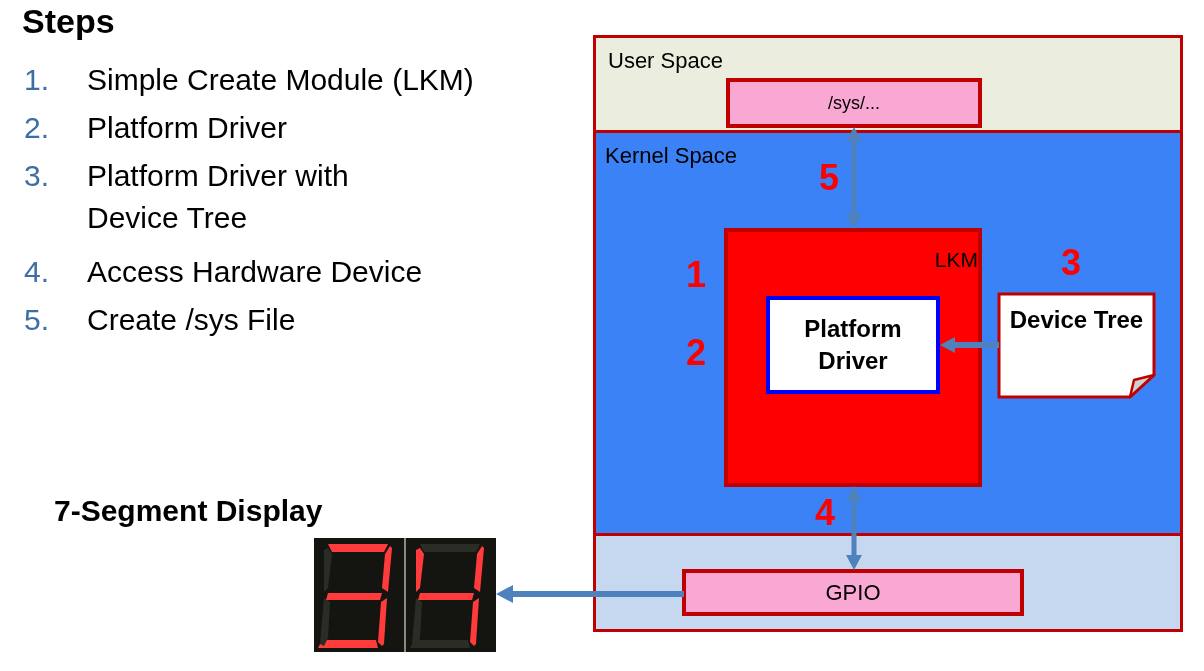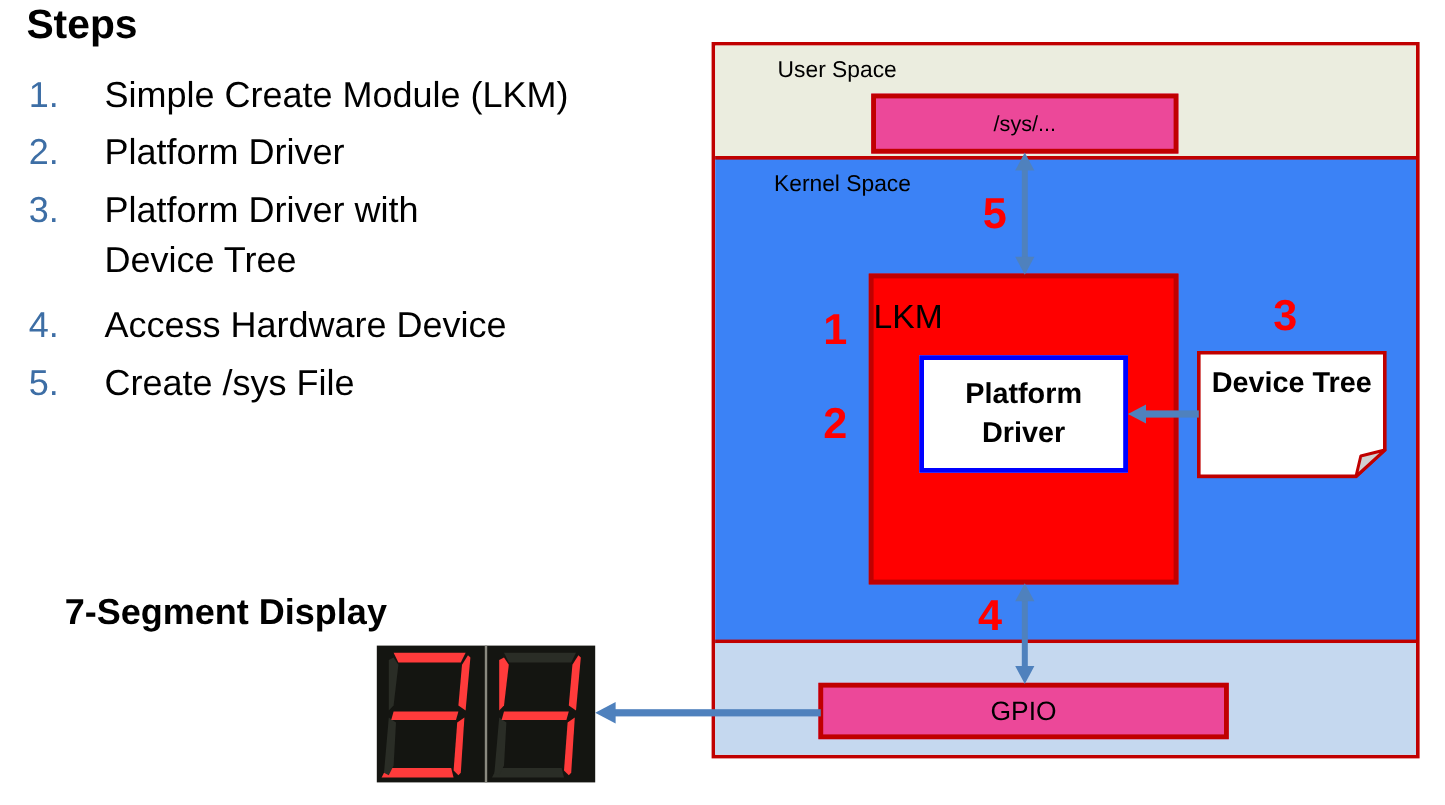--- a/index.html
+++ b/index.html
@@ -20,30 +20,30 @@
     .seg-divider { position: absolute; left: 90px; top: 0; width: 2px; height: 114px; background: #8a8a80; }
     .seg-digit { position: absolute; top: 0; width: 90px; height: 114px; }
 
     .outer { position: absolute; left: 593px; top: 35px; width: 590px; height: 597px;
              box-sizing: border-box; border: 3px solid #c00000; }
     .region { position: absolute; left: 0; box-sizing: border-box; }
     .user-space { top: 0; width: 584px; height: 92px; background: #ebeddf; }
     .kernel-space { top: 92px; width: 584px; height: 406px; background: #3b82f6;
                     border-top: 3px solid #c00000; border-bottom: 3px solid #c00000; }
     .hw-space { top: 498px; width: 584px; height: 93px; background: #c5d8ef; }
-    .region-label { position: absolute; font-size: 19px; margin-left: 40px; }
+    .region-label { position: absolute; font-size: 22px; }
 
-    .box { position: absolute; box-sizing: border-box; background: #ec4899;
+    .box { position: absolute; box-sizing: border-box; background: #f9a8d4;
            border: 4px solid #c00000; display: flex; align-items: center; justify-content: center; }
     .sys-box { left: 726px; top: 78px; width: 256px; height: 50px; font-size: 18px; z-index: 3; }
     .gpio-box { left: 682px; top: 569px; width: 342px; height: 47px; font-size: 22px; z-index: 3; }
 
     .lkm-box { position: absolute; left: 724px; top: 228px; width: 258px; height: 259px;
                box-sizing: border-box; background: #ff0000; border: 4px solid #c00000; z-index: 3; }
-    .lkm-label { position: absolute; left: 0; width: 100%; top: 16px; text-align: left; font-size: 28px; }
+    .lkm-label { position: absolute; left: 0; width: 100%; top: 16px; text-align: right; font-size: 21px; }
     .pd-box { position: absolute; left: 766px; top: 296px; width: 174px; height: 98px;
               box-sizing: border-box; background: #fff; border: 4px solid #0000ff; z-index: 4;
               display: flex; align-items: center; justify-content: center; text-align: center;
               font-size: 24px; font-weight: bold; line-height: 32px; }
 
     .dt-box { position: absolute; left: 997px; top: 292px; width: 187px; height: 107px; z-index: 3; }
     .dt-text { position: absolute; left: 0; top: 12px; width: 159px; text-align: center;
                font-size: 24px; font-weight: bold; line-height: 32px; }
 
     .num { position: absolute; color: #ff0000; font-weight: bold; font-size: 36px; z-index: 5; }

